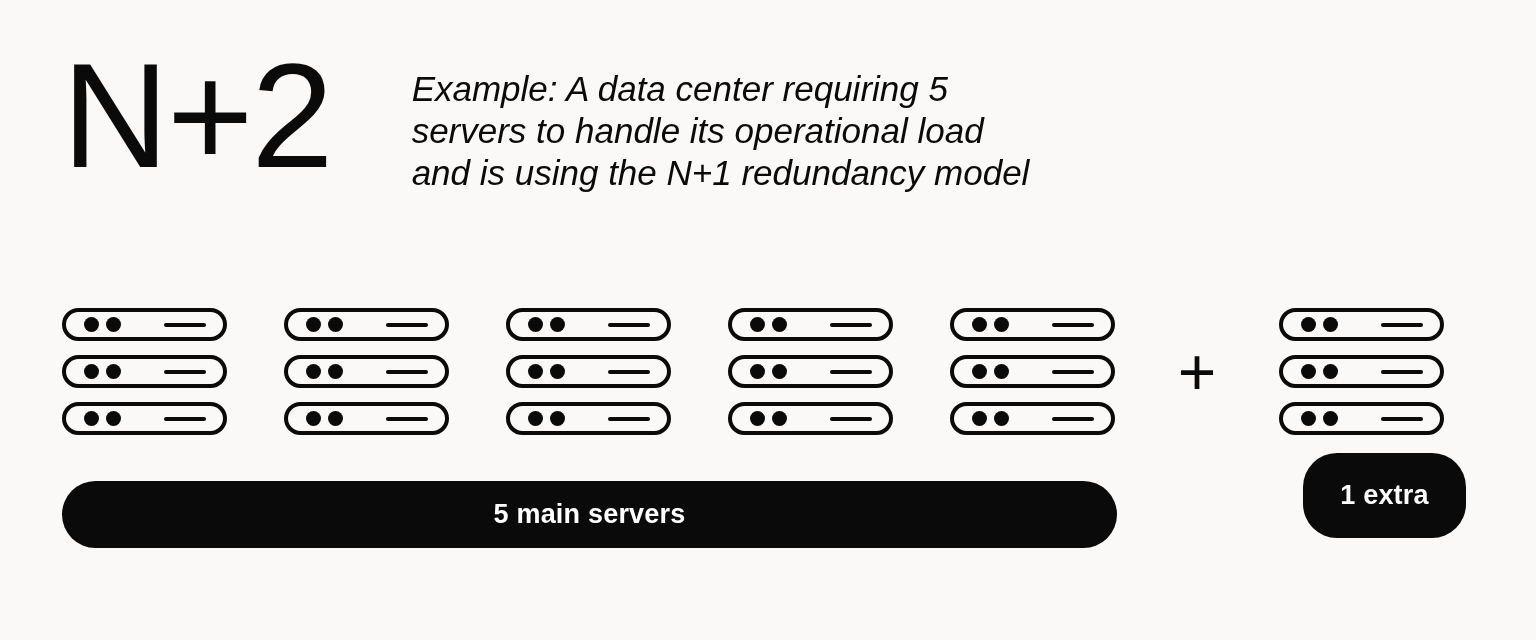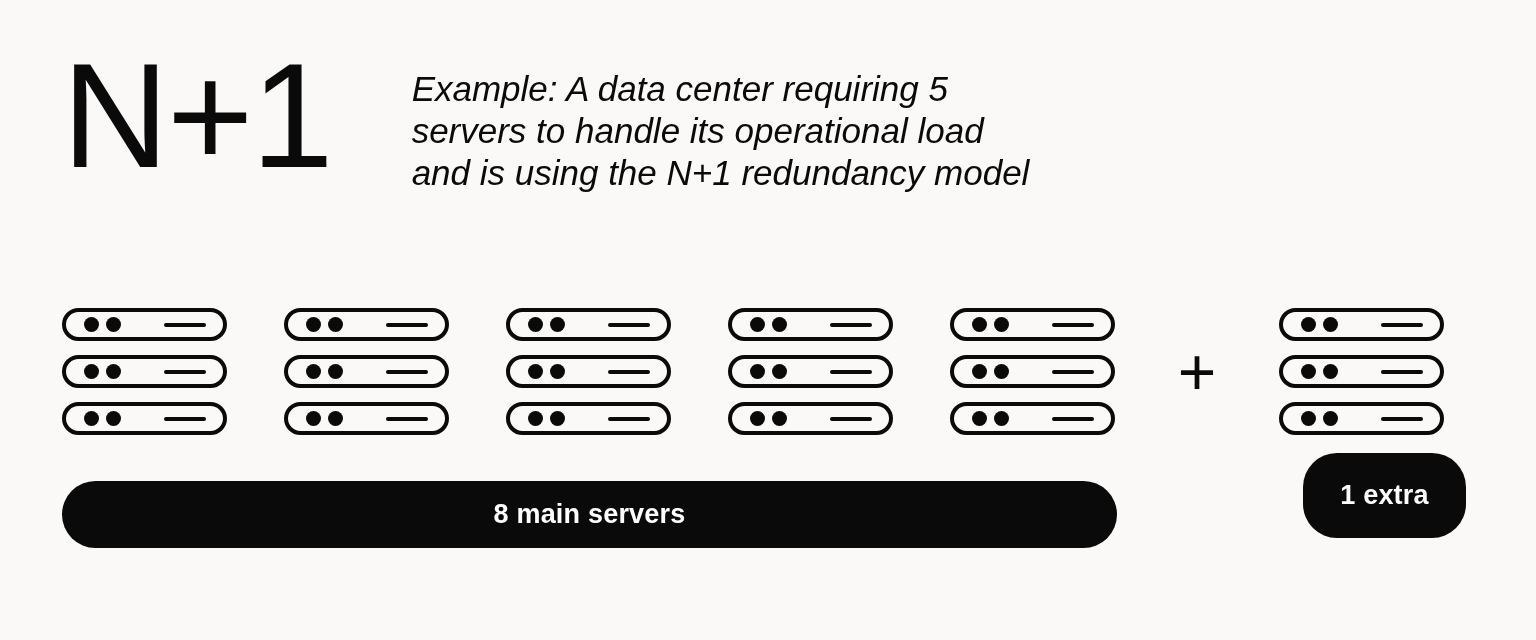--- a/index.html
+++ b/index.html
@@ -142,21 +142,21 @@
     font-weight: 700;
     letter-spacing: 0.2px;
   }
 </style>
 </head>
 <body>
 
 <div class="canvas">
 
   <div class="header">
-    <div class="nplus1">N+1</div>
+    <div class="nplus1">N+2</div>
     <div class="desc">Example: A data center requiring 5
 servers to handle its operational load
 and is using the N+1 redundancy model</div>
   </div>
 
   <div class="servers-row">
 
     <div class="stack">
       <div class="server-unit">
         <span class="led first"></span>
@@ -262,17 +262,17 @@
       </div>
       <div class="server-unit">
         <span class="led first"></span>
         <span class="led second"></span>
         <span class="slot-line"></span>
       </div>
     </div>
 
   </div>
 
-  <div class="label-main">8 main servers</div>
+  <div class="label-main">5 main servers</div>
 
   <div class="label-extra">1 extra</div>
 
 </div>
 
 </body></html>

